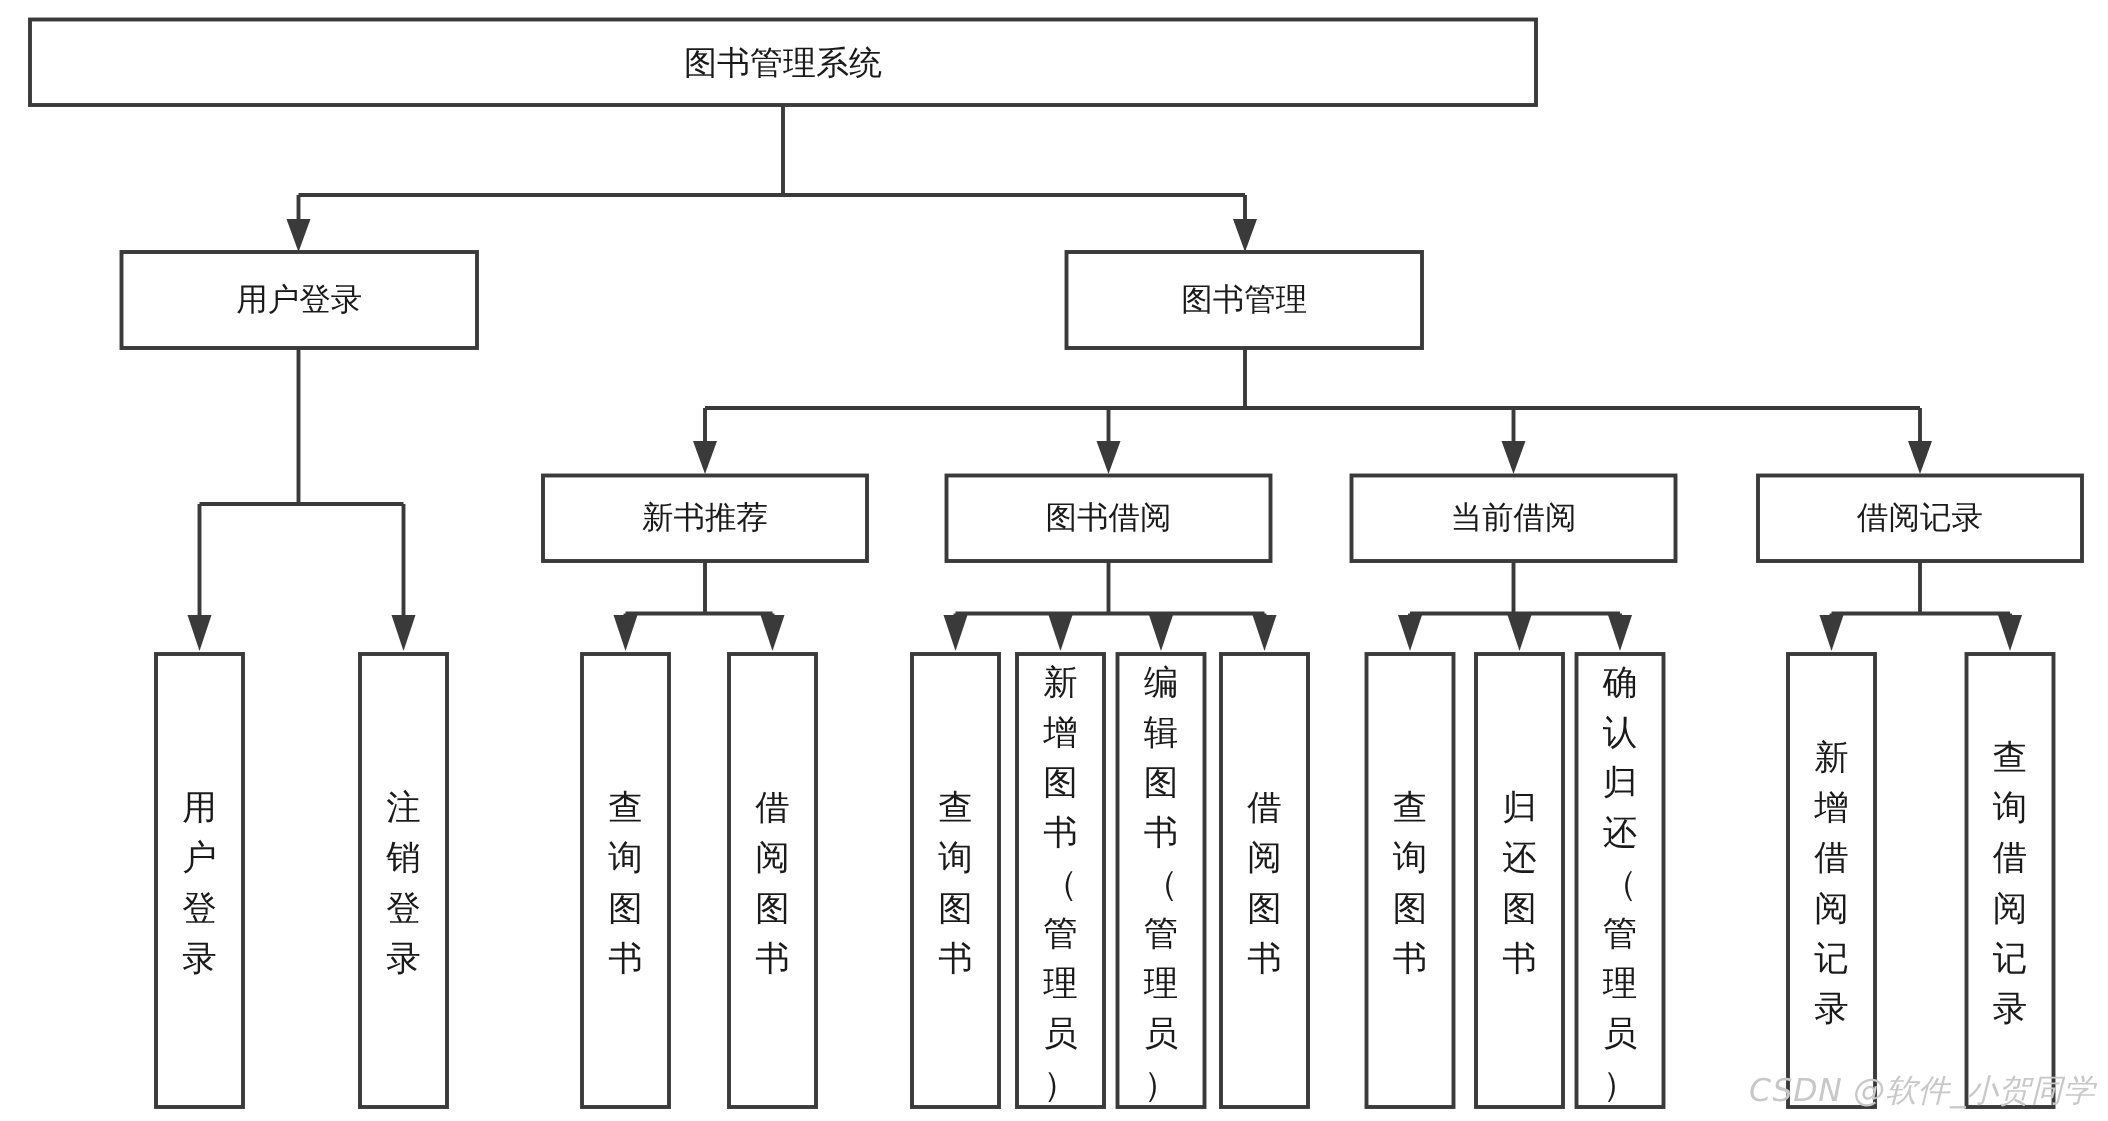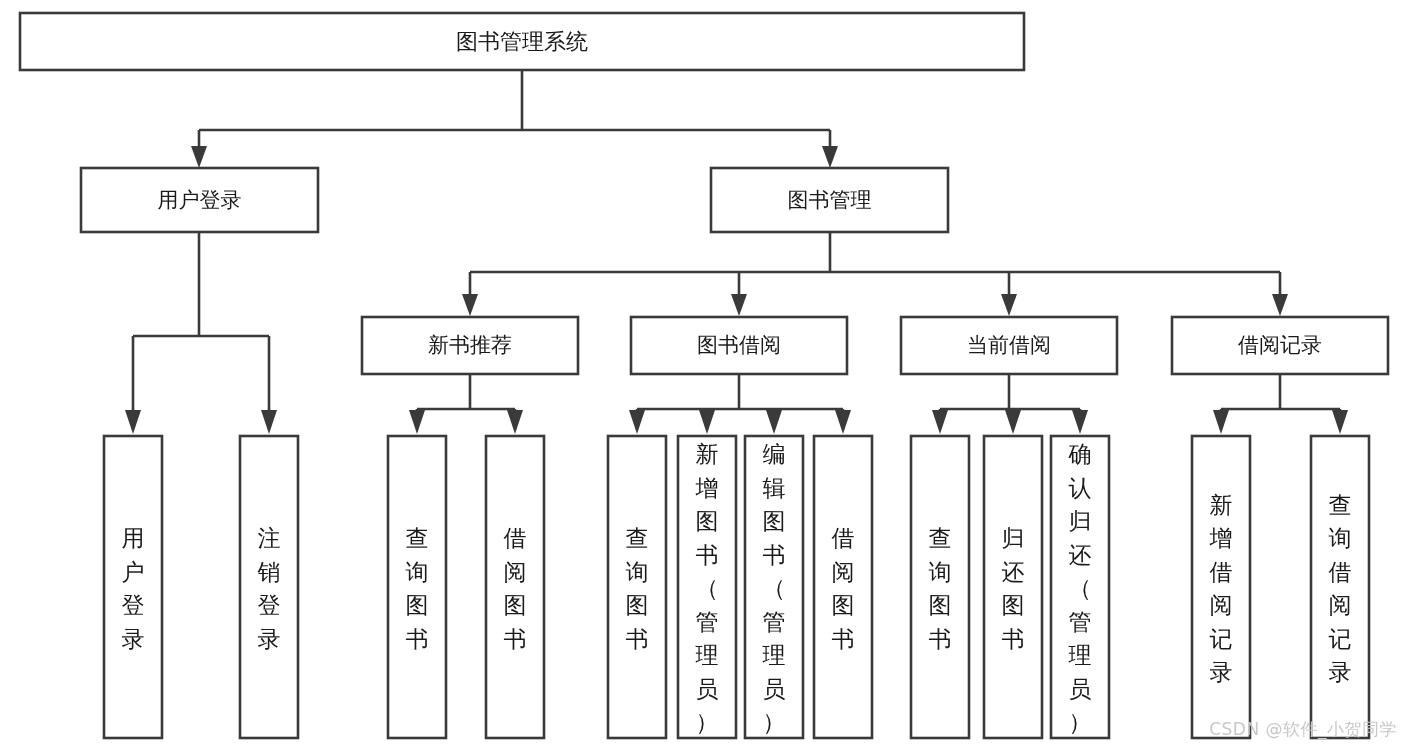--- a/index.html
+++ b/index.html
@@ -48,25 +48,26 @@
   }
   .arrow-head {
     fill: #3a3a3a;
     stroke: none;
   }
   .watermark {
     position: absolute;
     right: 8px;
     bottom: 6px;
     font-family: "DejaVu Sans", "Liberation Sans", sans-serif;
-    font-size: 17px;
+    font-size: 21px;
     color: #c8c8c8;
     letter-spacing: 0.5px;
     white-space: nowrap;
     user-select: none;
+    font-style: italic;
   }
 </style>
 </head>
 <body>
 
 <svg id="diagram" viewBox="0 0 1405 747">
 
   <g>
 
     <path class="connector" d="M 522 70 L 522 130"></path>

